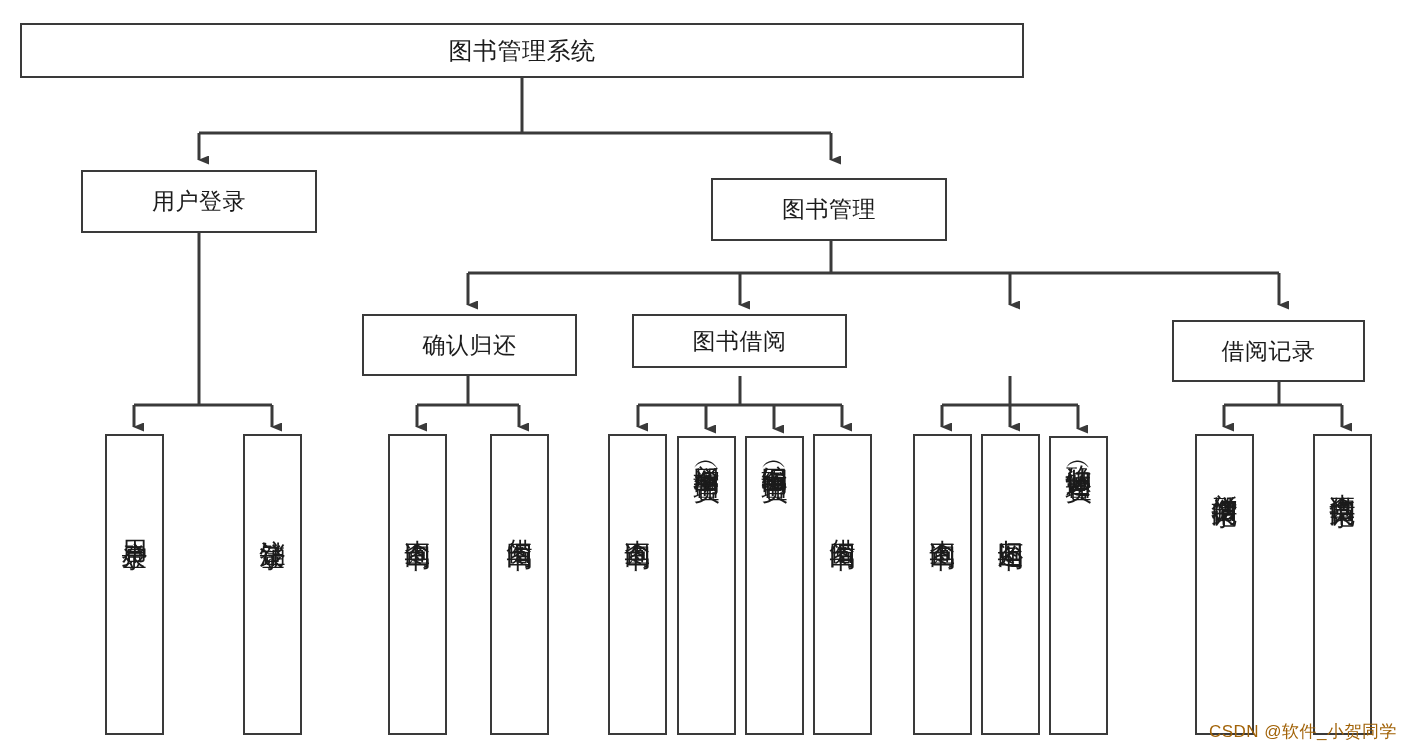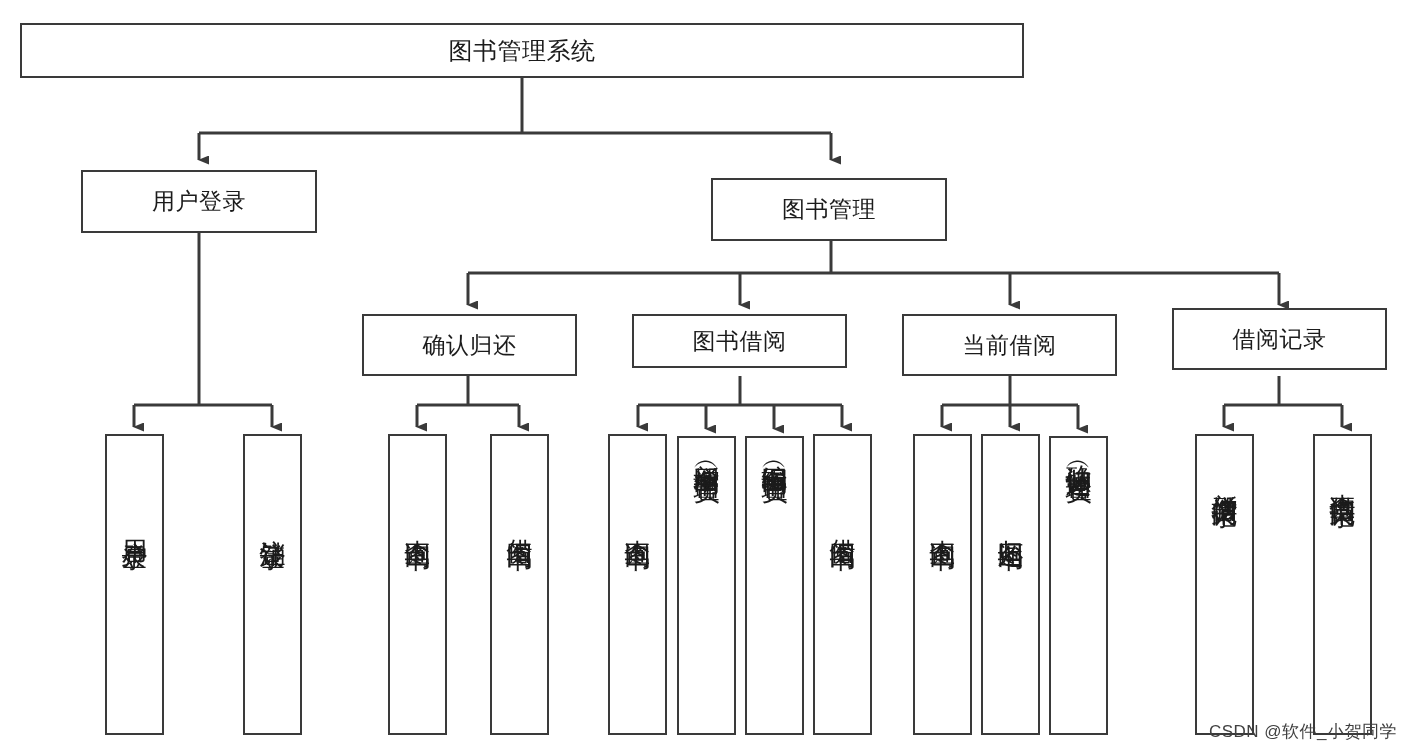--- a/index.html
+++ b/index.html
@@ -63,21 +63,21 @@
     font-size: 26px;
     line-height: 1.12;
     letter-spacing: 2px;
     white-space: nowrap;
   }
   .watermark {
     position: absolute;
     right: 8px;
     bottom: 4px;
     font-size: 17px;
-    color: #404040;
+    color: #a16207;
     letter-spacing: 0.5px;
     white-space: nowrap;
   }
 </style>
 </head>
 <body>
 
 <div id="diagram-canvas">
 
   <svg id="connector-layer" viewBox="0 0 1405 747" width="1405" height="747" xmlns="http://www.w3.org/2000/svg">
@@ -141,24 +141,21 @@
   <div class="node horiz" style="left:711px; top:170px; width:236px; height:63px;margin-top:8px;">
     <span class="node-label">图书管理</span>
   </div>
 
   <div class="node horiz" style="left:362px; top:314px; width:215px; height:62px;">
     <span class="node-label">确认归还</span>
   </div>
   <div class="node horiz" style="left:632px; top:314px; width:215px; height:54px;">
     <span class="node-label">图书借阅</span>
   </div>
-  <div class="node horiz" style="left:902px; top:314px; width:215px; height:62px;">
-    <span class="node-label">当前借阅</span>
-  </div>
-  <div class="node horiz" style="left:1172px; top:308px; width:215px; height:62px;">
+  <div class="node horiz" style="left:1172px; top:320px; width:193px; height:62px;">
     <span class="node-label">借阅记录</span>
   </div>
 
   <div class="node vert" style="left:105px; top:434px; width:59px; height:301px; padding-top:83px;">
     <span class="node-label">用户登录</span>
   </div>
   <div class="node vert" style="left:243px; top:434px; width:59px; height:301px; padding-top:83px;">
     <span class="node-label">注销登录</span>
   </div>
 

